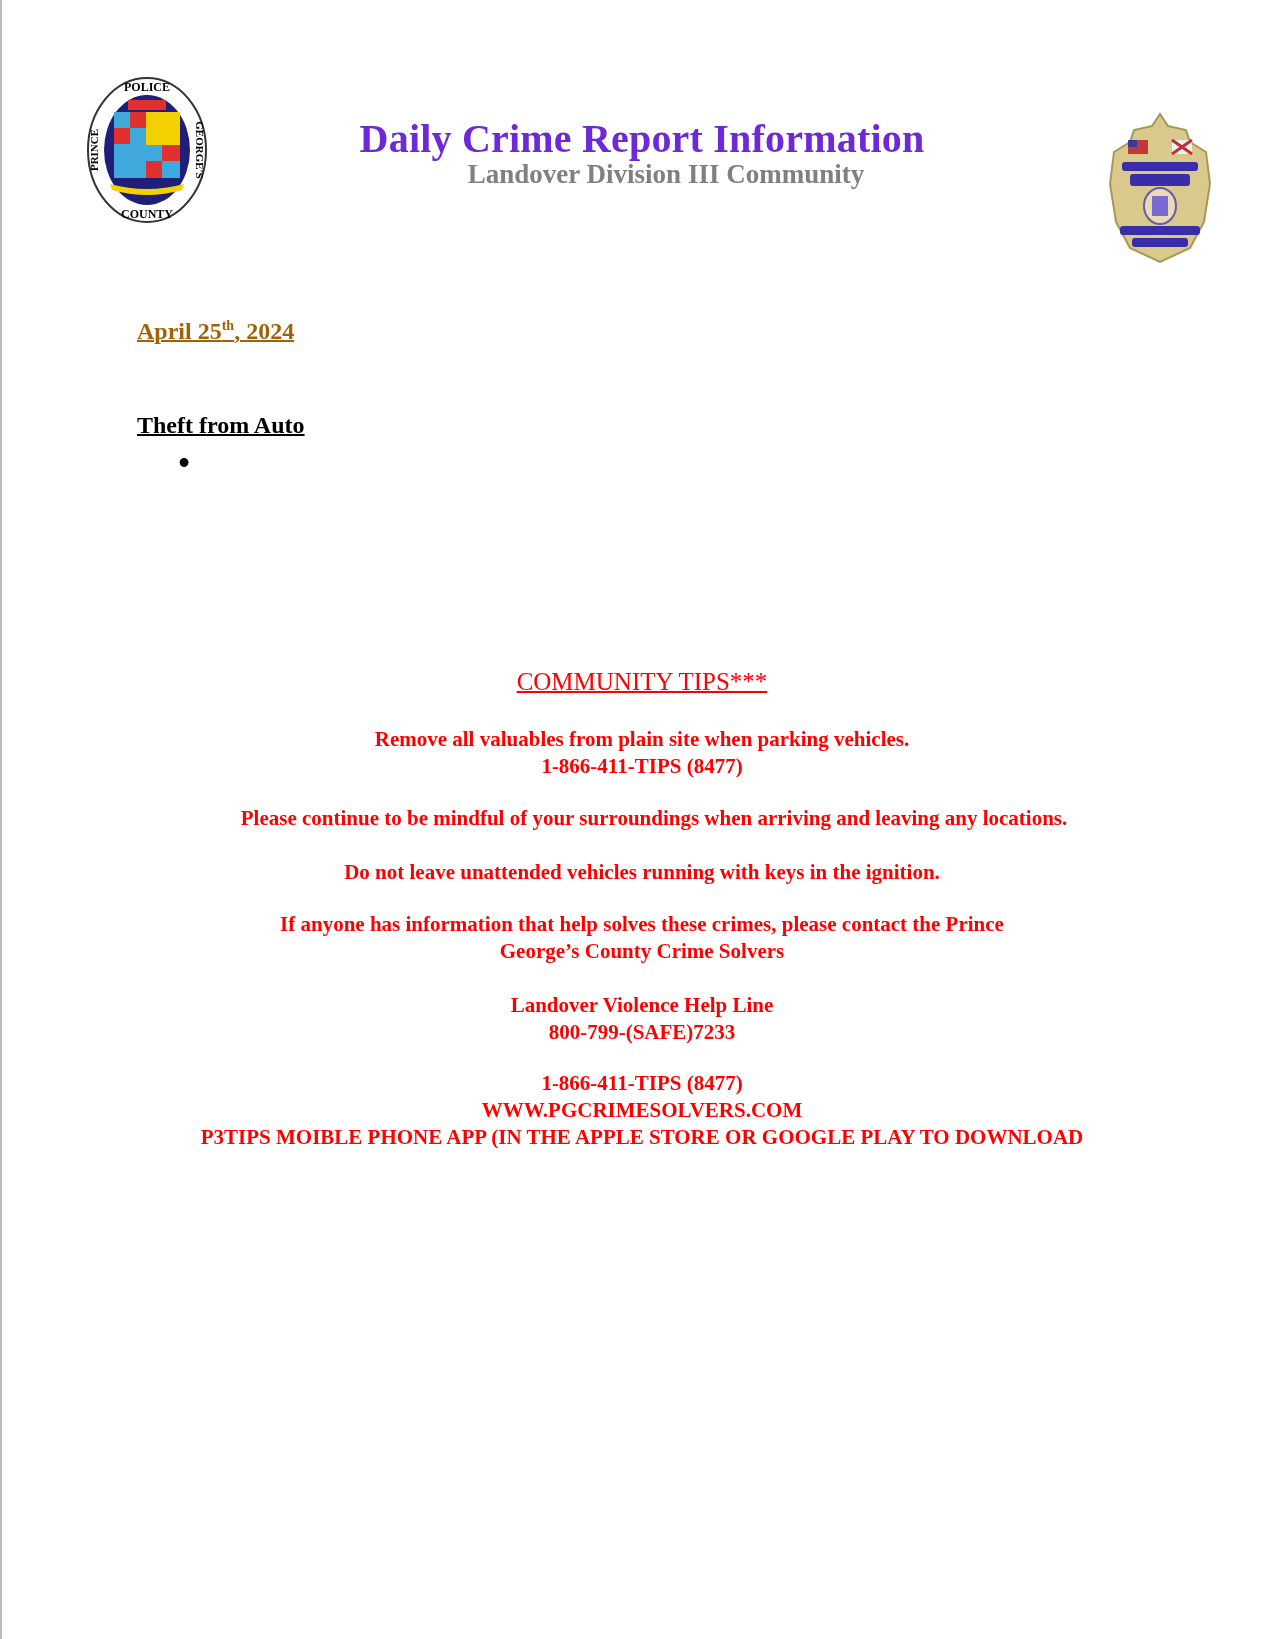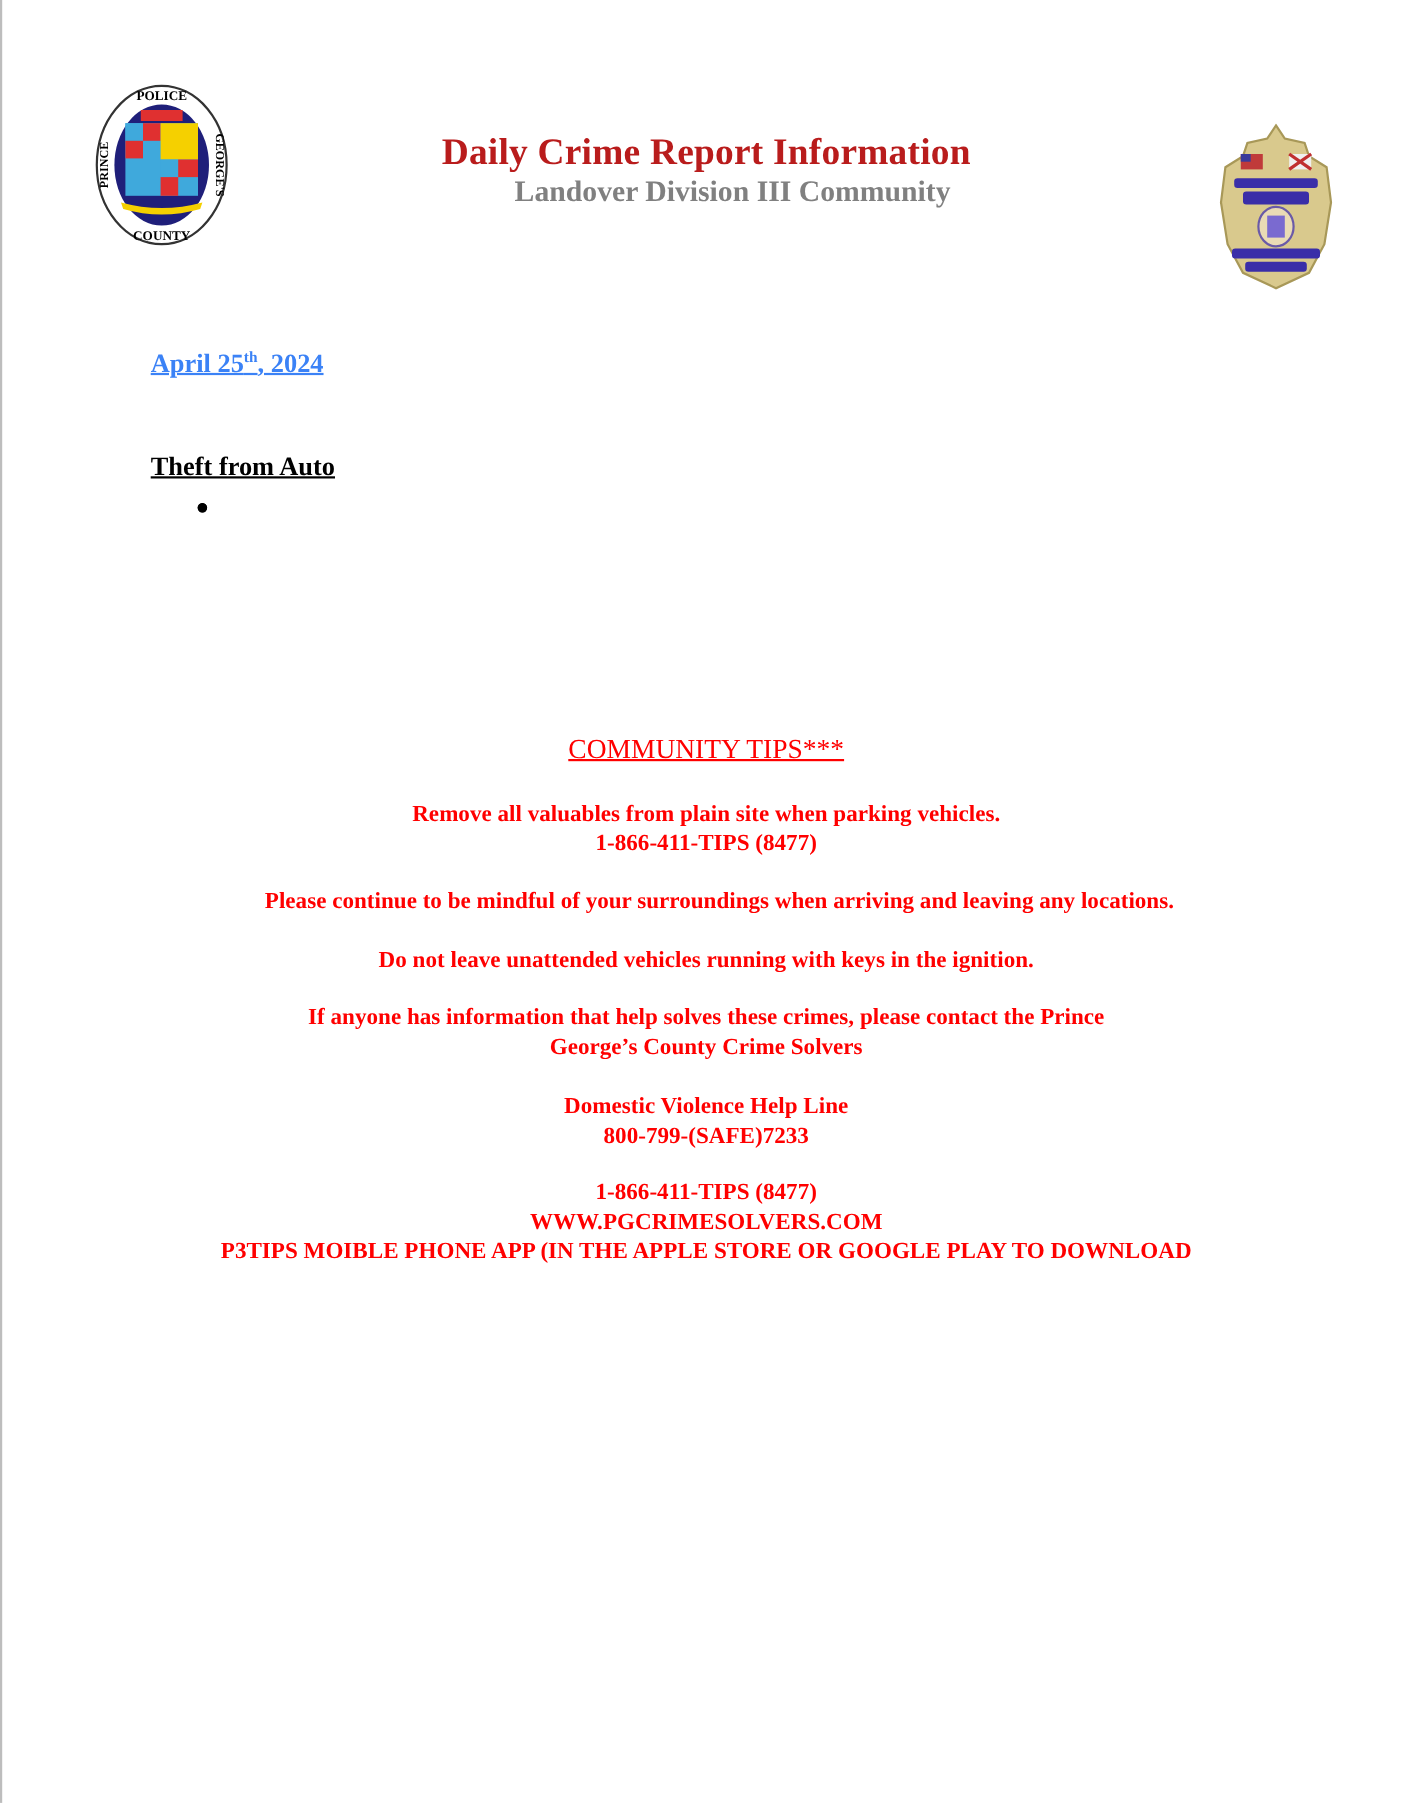--- a/index.html
+++ b/index.html
@@ -4,23 +4,23 @@
   <style>
     html, body { margin:0; padding:0; }
     body {
       width:1284px; height:1639px; background:#ffffff; position:relative; overflow:hidden;
       font-family:"Liberation Serif","DejaVu Serif",serif;
     }
     .left-rule { position:absolute; left:0; top:0; width:2px; height:1639px; background:#bdbdbd; }
     .seal { position:absolute; left:86px; top:76px; width:122px; height:148px; }
     .badge { position:absolute; left:1106px; top:112px; width:108px; height:152px; }
     .title-block { position:absolute; left:0; width:1284px; top:118px; text-align:center; }
-    .title { font-size:34px; font-weight:bold; color:#b91c1c; line-height:42px; letter-spacing:0.2px; }
+    .title { font-size:40px; font-weight:bold; color:#6d28d9; line-height:42px; letter-spacing:0.2px; }
     .subtitle { font-size:27px; font-weight:bold; color:#808080; line-height:32px; margin-top:-2px;padding-left:48px; }
-    .date { position:absolute; left:137px; top:318px; font-size:24px; font-weight:bold; color:#3b82f6; text-decoration:underline; text-decoration-thickness:2px; }
+    .date { position:absolute; left:137px; top:318px; font-size:24px; font-weight:bold; color:#a16207; text-decoration:underline; text-decoration-thickness:2px; }
     .date sup { font-size:14px; }
     .section-title { position:absolute; left:137px; top:412px; font-size:24px; font-weight:bold; color:#000; text-decoration:underline; text-decoration-thickness:2px; }
     .bullets { position:absolute; left:170px; top:446px; width:990px; margin:0; padding:0; list-style:none; font-size:24px; line-height:31px; color:#000; }
     .bullets li { position:relative; padding-left:43px; }
     .bullets li .dot { position:absolute; left:8px; top:0; font-size:20px; }
     .bullets li .txt { text-decoration:underline; text-decoration-thickness:2px; }
     .tips { position:absolute; left:0; width:1284px; text-align:center; color:#ff0000; font-weight:bold; }
     .tips-title { top:668px; font-size:25px; font-weight:normal; }
     .tips-title span { text-decoration:underline; text-decoration-thickness:2px; }
     .t { font-size:21px; line-height:27px; }
@@ -78,17 +78,17 @@
 </ul>
 
 <div class="tips tips-title"><span>COMMUNITY TIPS***</span></div>
 
 <div class="tips t" style="top:726px;">Remove all valuables from plain site when parking vehicles.</div>
 <div class="tips t" style="top:753px;">1-866-411-TIPS (8477)</div>
 <div class="tips t" style="top:805px;padding-left:12px;">Please continue to be mindful of your surroundings when arriving and leaving any locations.</div>
 <div class="tips t" style="top:859px;">Do not leave unattended vehicles running with keys in the ignition.</div>
 <div class="tips t" style="top:911px;">If anyone has information that help solves these crimes, please contact the Prince</div>
 <div class="tips t" style="top:938px;">George’s County Crime Solvers</div>
-<div class="tips t" style="top:992px;">Domestic Violence Help Line</div>
+<div class="tips t" style="top:992px;">Landover Violence Help Line</div>
 <div class="tips t" style="top:1019px;">800-799-(SAFE)7233</div>
 <div class="tips t" style="top:1070px;">1-866-411-TIPS (8477)</div>
 <div class="tips t" style="top:1097px;">WWW.PGCRIMESOLVERS.COM</div>
 <div class="tips t" style="top:1124px;">P3TIPS MOIBLE PHONE APP (IN THE APPLE STORE OR GOOGLE PLAY TO DOWNLOAD</div>
 
 </body></html>

